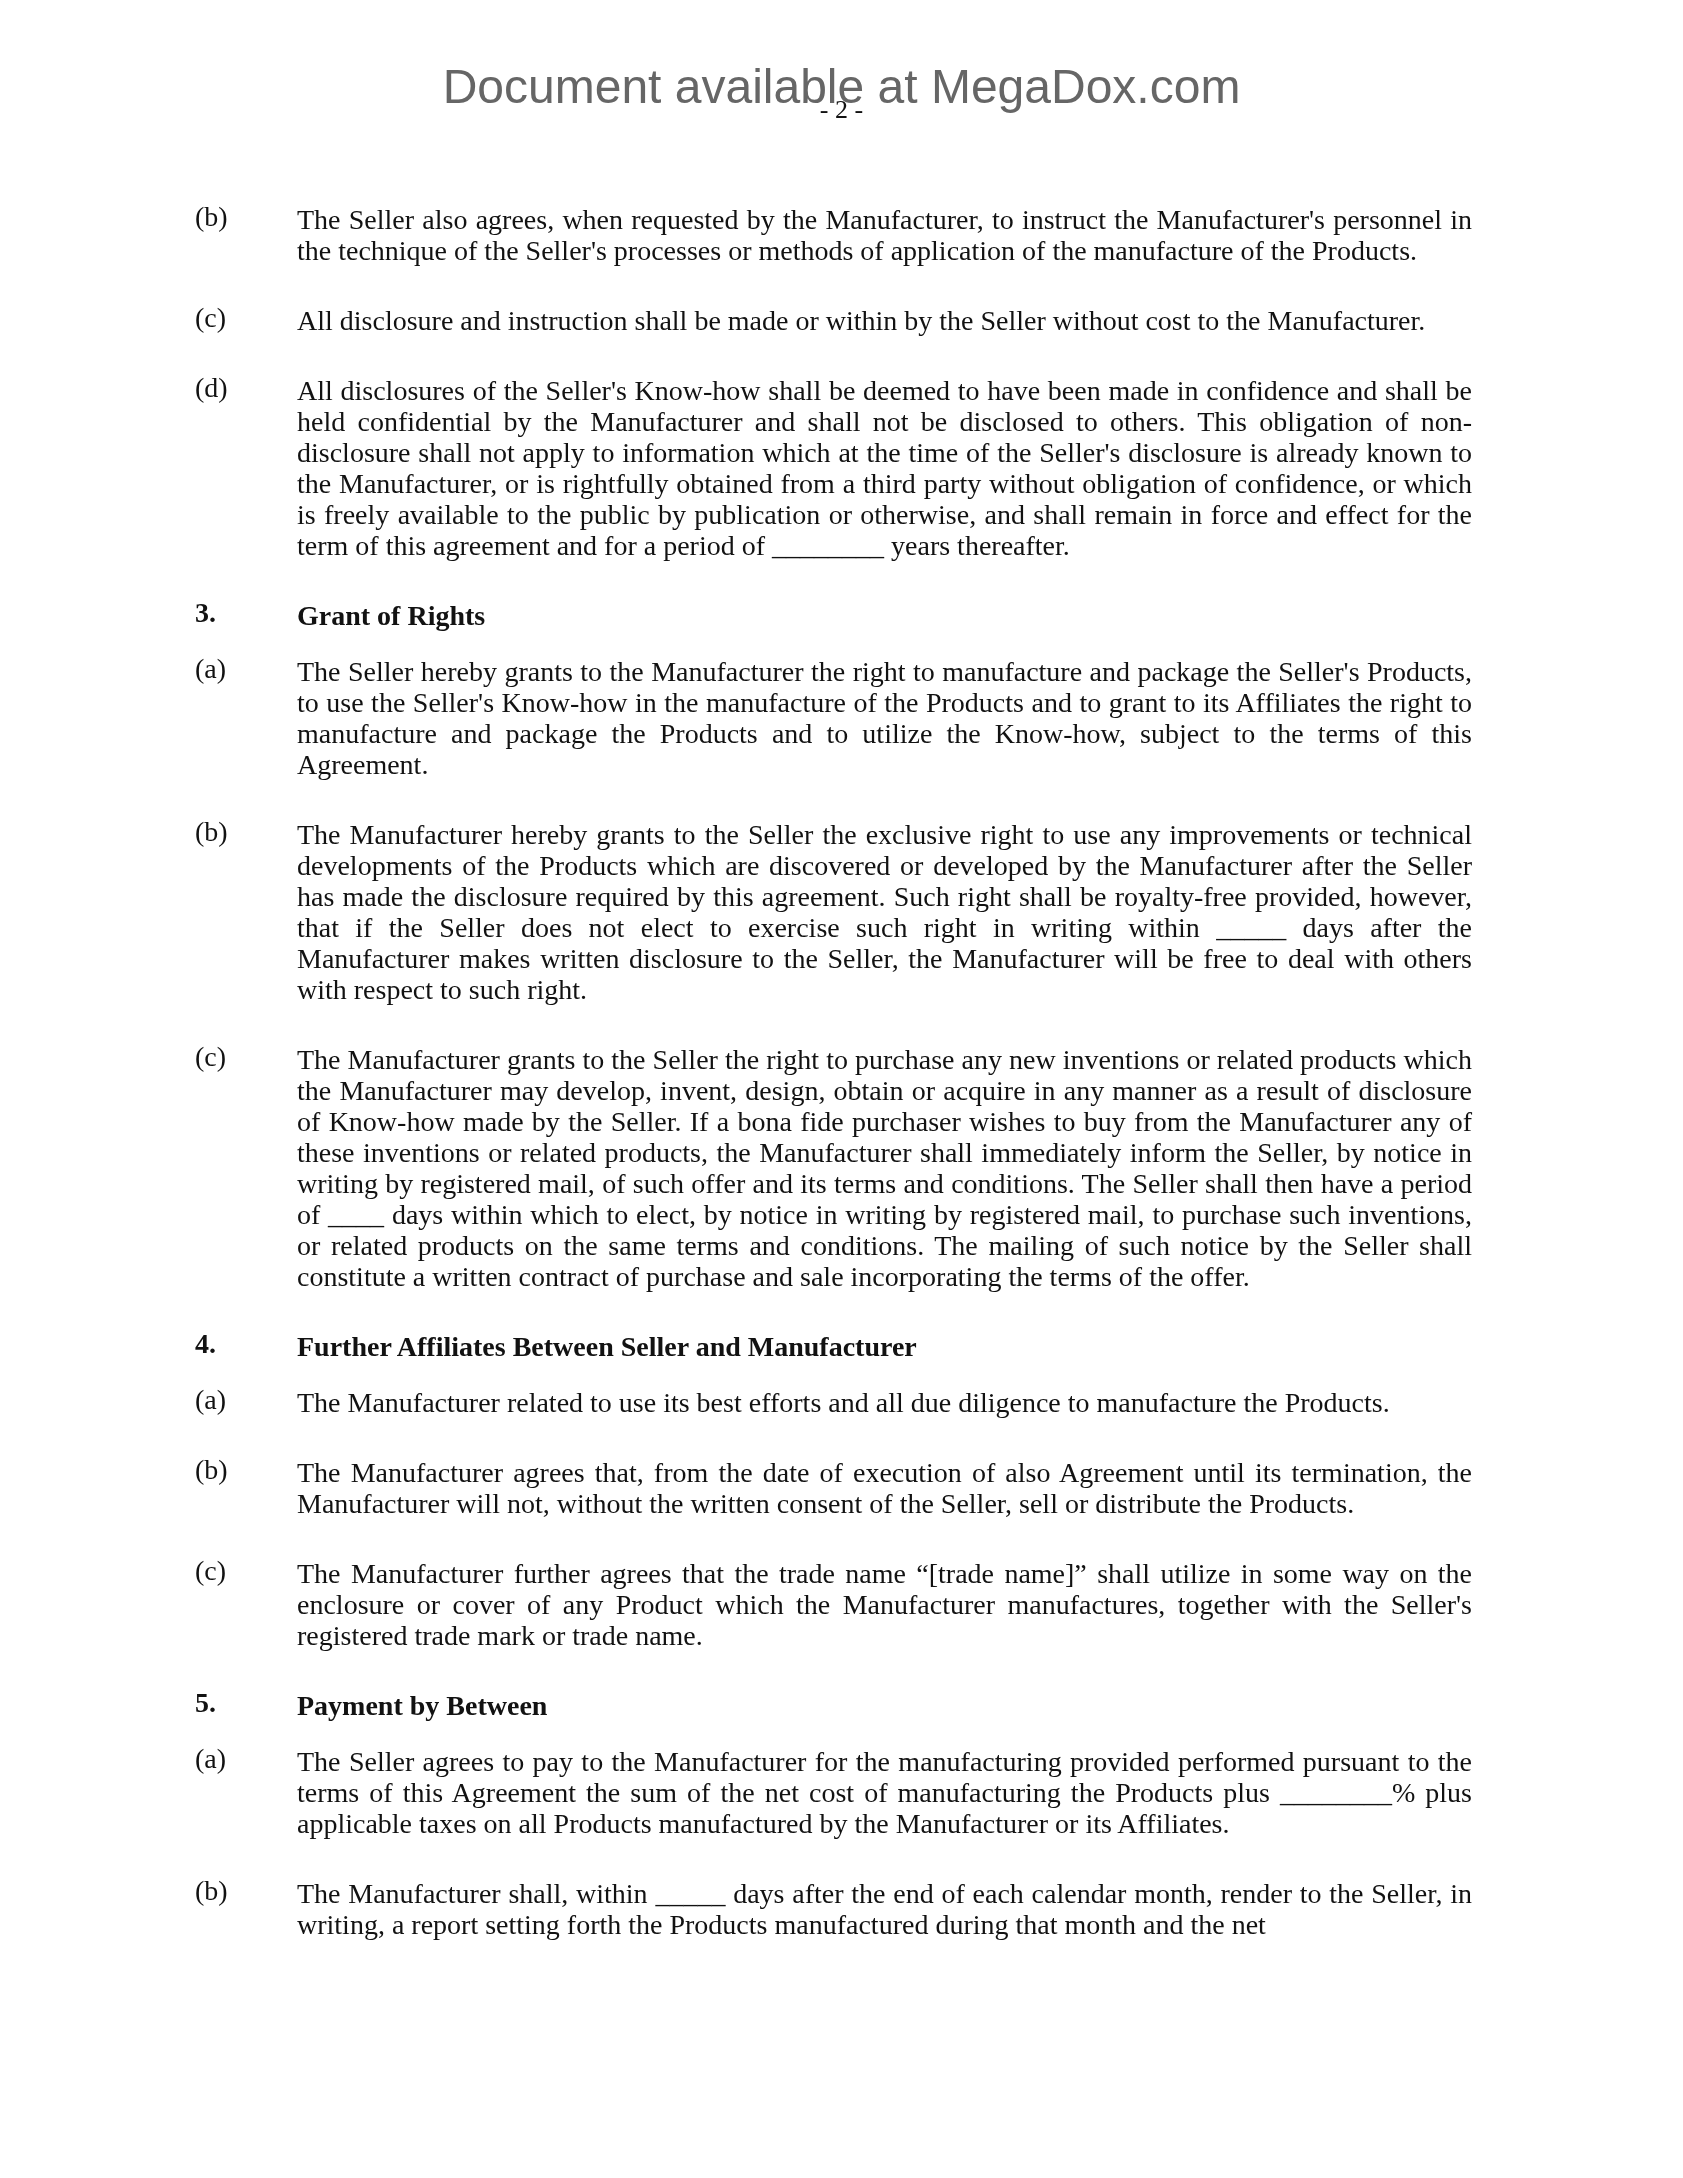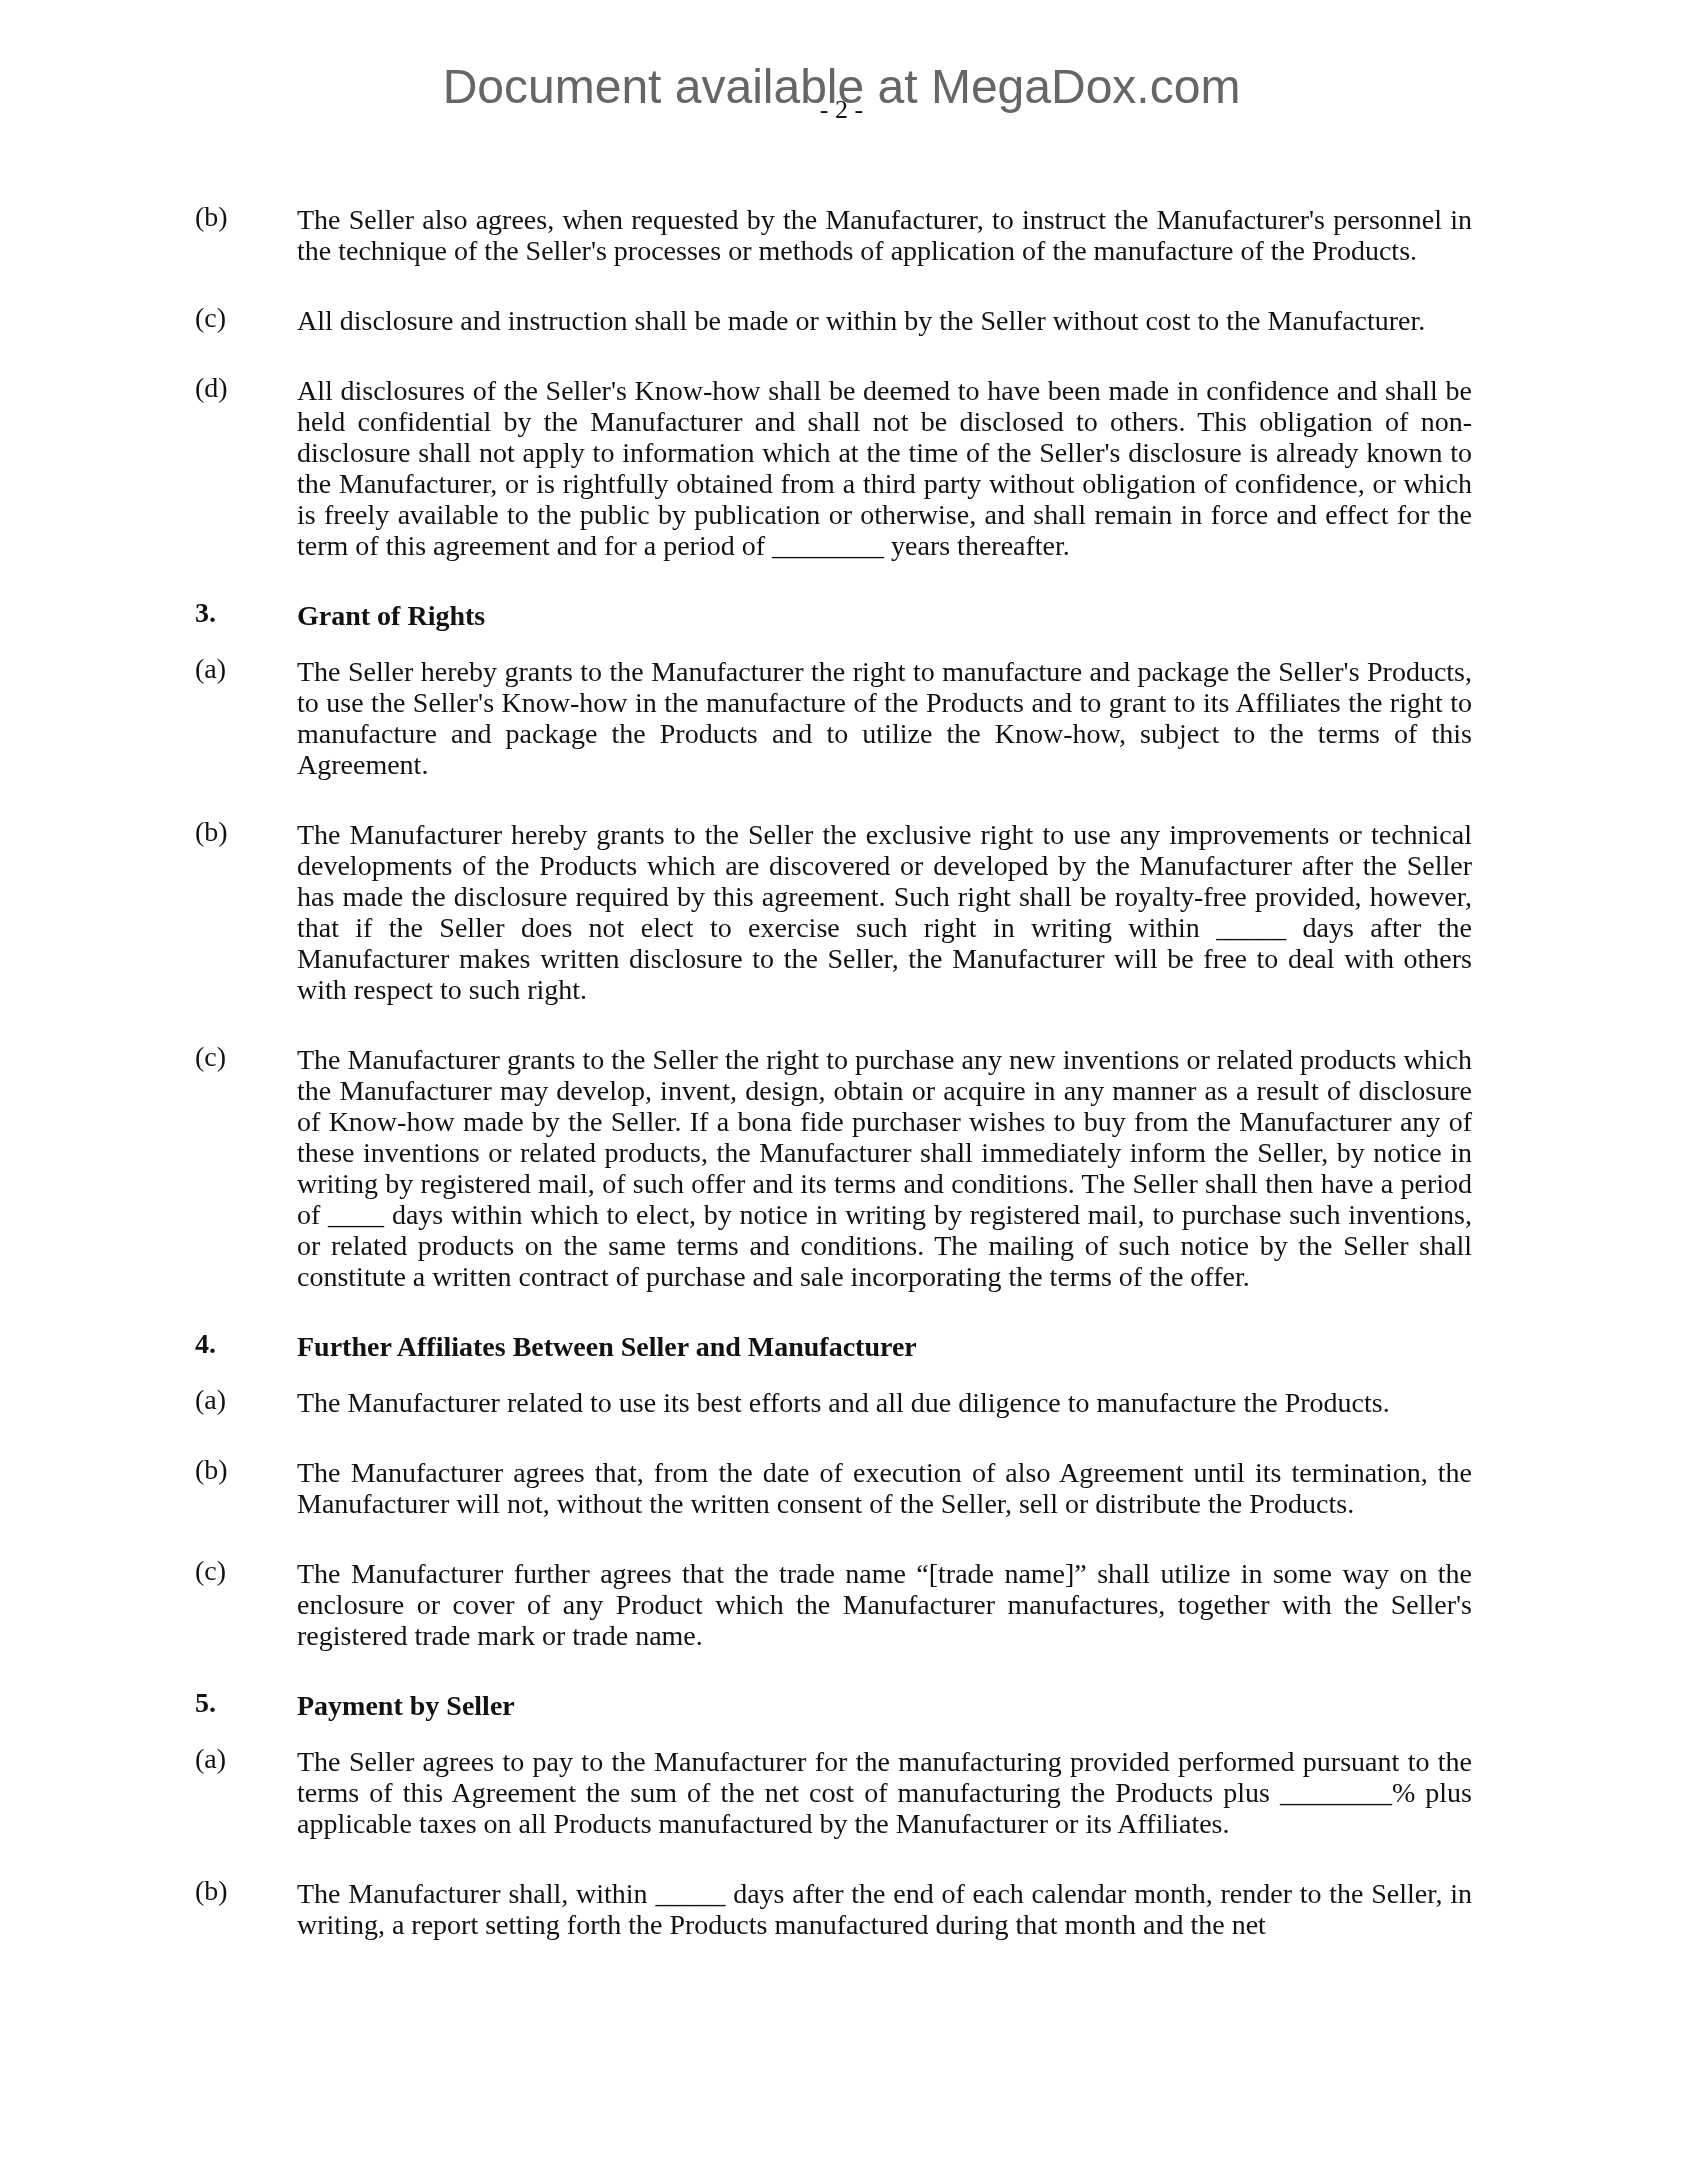--- a/index.html
+++ b/index.html
@@ -117,21 +117,21 @@
       <p class="text">The Manufacturer agrees that, from the date of execution of also Agreement until its termination, the Manufacturer will not, without the written consent of the Seller, sell or distribute the Products.</p>
     </div>
 
     <div class="row para">
       <span class="label">(c)</span>
       <p class="text">The Manufacturer further agrees that the trade name “[trade name]” shall utilize in some way on the enclosure or cover of any Product which the Manufacturer manufactures, together with the Seller's registered trade mark or trade name.</p>
     </div>
 
     <div class="row heading">
       <span class="label">5.</span>
-      <p class="text">Payment by Seller</p>
+      <p class="text">Payment by Between</p>
     </div>
 
     <div class="row para">
       <span class="label">(a)</span>
       <p class="text">The Seller agrees to pay to the Manufacturer for the manufacturing provided performed pursuant to the terms of this Agreement the sum of the net cost of manufacturing the Products plus ________% plus applicable taxes on all Products manufactured by the Manufacturer or its Affiliates.</p>
     </div>
 
     <div class="row para">
       <span class="label">(b)</span>
       <p class="text">The Manufacturer shall, within _____ days after the end of each calendar month, render to the Seller, in writing, a report setting forth the Products manufactured during that month and the net</p>

